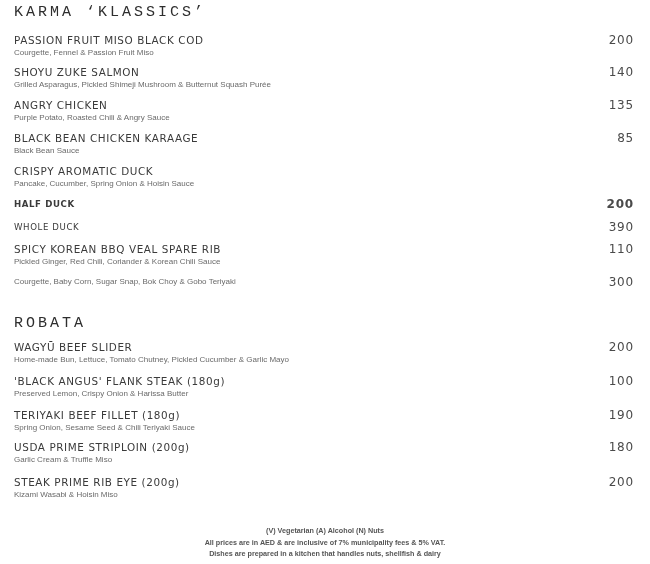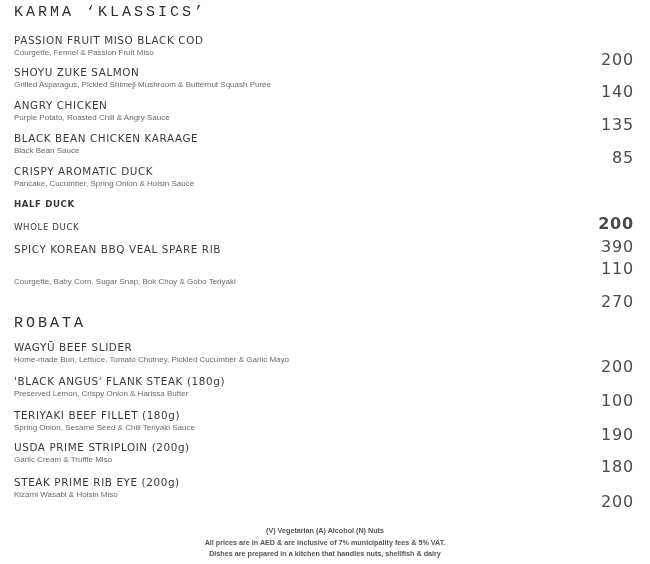--- a/index.html
+++ b/index.html
@@ -17,21 +17,21 @@
       font-size: 10.4px; letter-spacing: 0.6px; color: #3a3a3a;
       white-space: nowrap; line-height: 13px;
     }
     .item-sub-name { font-size: 8.6px; letter-spacing: 0.6px; }
     .item-desc {
       font-size: 7.4px; color: #6a6a6a; line-height: 11px; white-space: nowrap;
       font-family: "Liberation Sans", sans-serif; font-size: 8px;
     }
     .price {
       position: absolute; right: 0; top: 0;
-      font-size: 16px; letter-spacing: 0.8px; color: #4a4a4a; line-height: 13px; margin-top: 19px;
+      font-size: 12px; letter-spacing: 0.8px; color: #4a4a4a; line-height: 13px;
     }
     .footer {
       position: absolute; left: 0; right: 0; top: 525px;
       text-align: center; font-family: "Liberation Sans", sans-serif;
       font-size: 7.2px; color: #555; line-height: 11.5px; font-weight: bold;
     }
   </style>
 </head>
 <body>
 
@@ -66,25 +66,26 @@
   <div class="item" style="top:198px;font-weight:bold;">
     <div class="item-name item-sub-name">HALF DUCK</div>
     <div class="price">200</div>
   </div>
   <div class="item" style="top:221px;">
     <div class="item-name item-sub-name">WHOLE DUCK</div>
     <div class="price">390</div>
   </div>
   <div class="item" style="top:243px;">
     <div class="item-name">SPICY KOREAN BBQ VEAL SPARE RIB</div>
+    <div class="item-desc">Pickled Ginger, Red Chili, Coriander &amp; Korean Chili Sauce</div>
     <div class="price">110</div>
   </div>
   <div class="item" style="top:276px;">
     <div class="item-desc">Courgette, Baby Corn, Sugar Snap, Bok Choy &amp; Gobo Teriyaki</div>
-    <div class="price">270</div>
+    <div class="price">300</div>
   </div>
 
   <div class="section-title" style="top:315px;">ROBATA</div>
 
   <div class="item" style="top:341px;">
     <div class="item-name">WAGYŪ BEEF SLIDER</div>
     <div class="item-desc">Home-made Bun, Lettuce, Tomato Chutney, Pickled Cucumber &amp; Garlic Mayo</div>
     <div class="price">200</div>
   </div>
   <div class="item" style="top:375px;">

